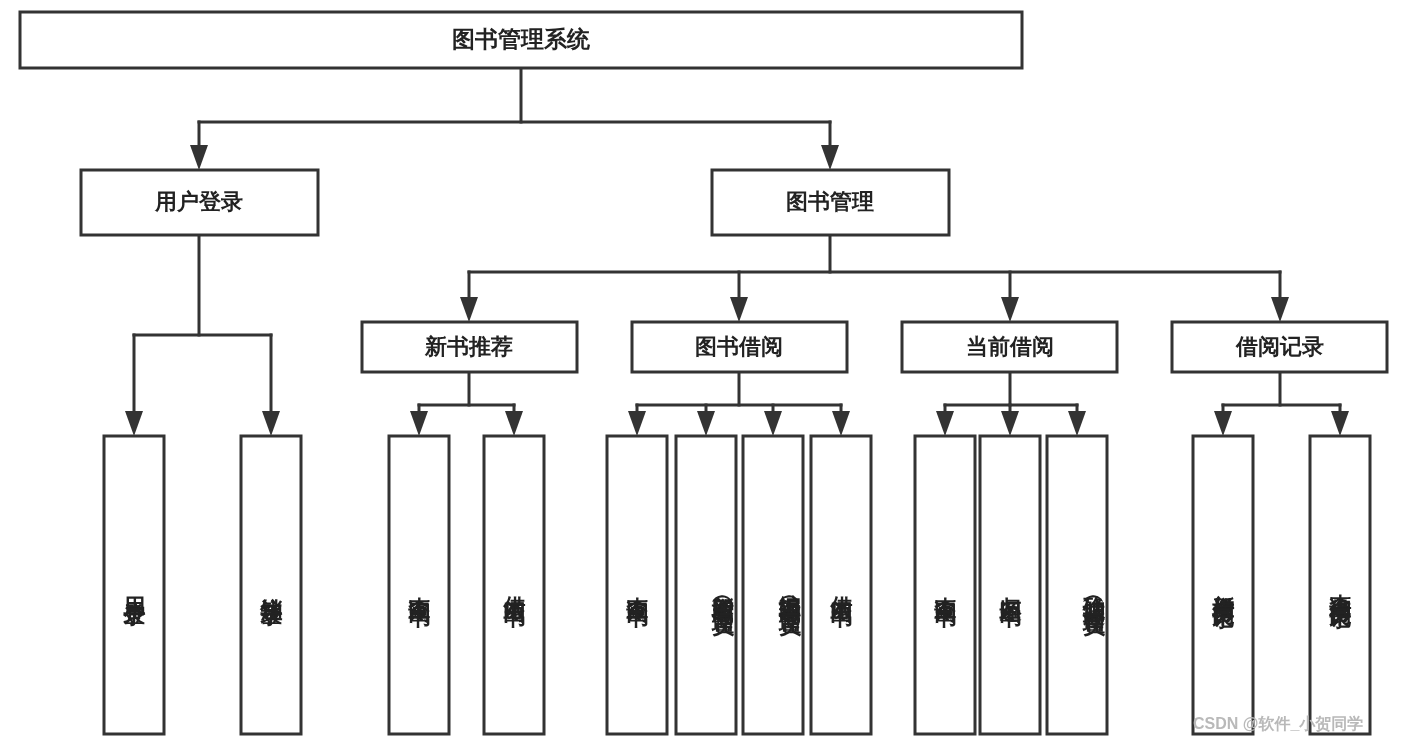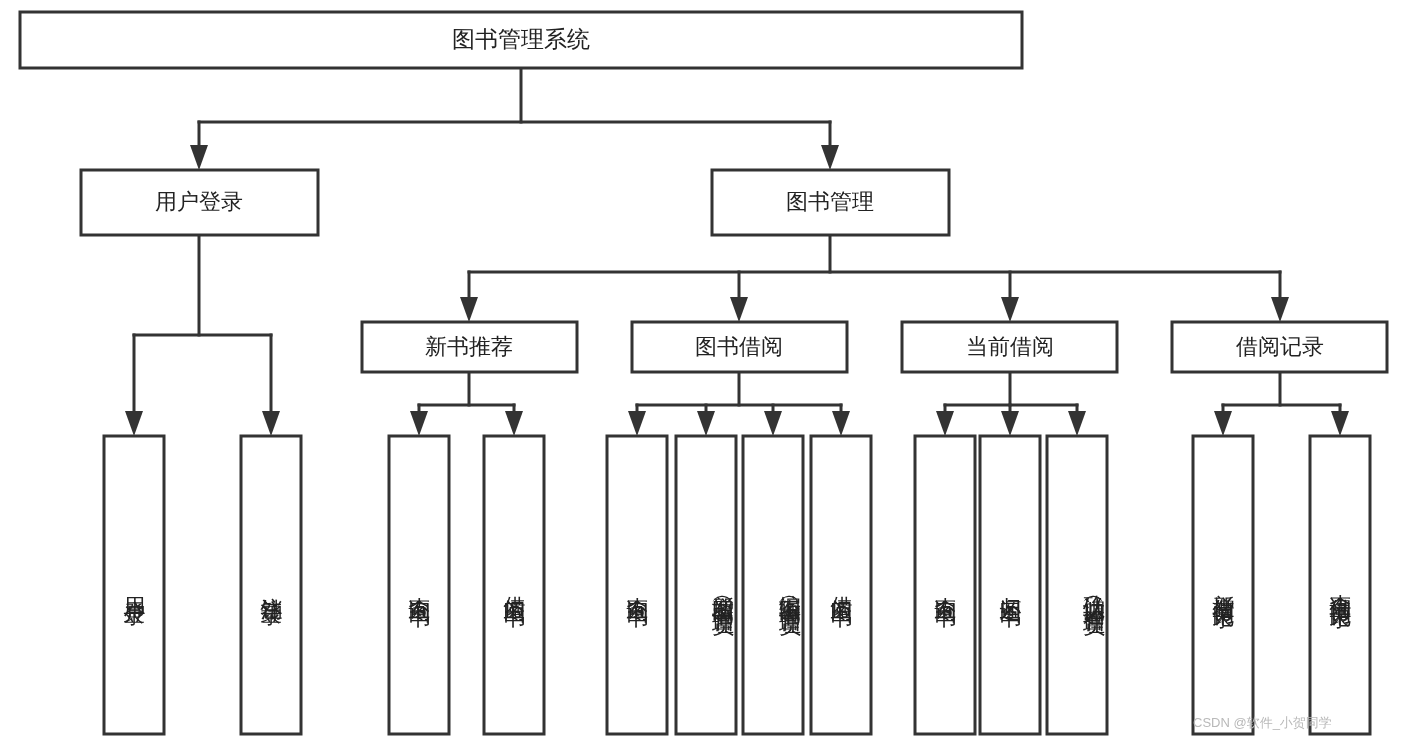--- a/index.html
+++ b/index.html
@@ -11,20 +11,21 @@
     width: 1405px;
     height: 747px;
     font-family: "Liberation Sans", "DejaVu Sans", sans-serif;
     overflow: hidden;
   }
   #diagram-root {
     position: relative;
     width: 1405px;
     height: 747px;
     background: #ffffff;
+    font-weight: bold;
   }
   svg.diagram {
     position: absolute;
     left: 0;
     top: 0;
     width: 1405px;
     height: 747px;
   }
   .node-rect {
     fill: #ffffff;
@@ -66,21 +67,21 @@
     letter-spacing: 3px;
     display: flex;
     align-items: center;
     justify-content: center;
     white-space: nowrap;
     pointer-events: none;
   }
   .watermark {
     position: absolute;
     font-family: "Liberation Sans", "DejaVu Sans", sans-serif;
-    font-size: 13px;
+    font-size: 16px;
     color: #b9b9b9;
     white-space: nowrap;
     left: 1193px;
     top: 714px;
   }
 </style>
 </head>
 <body>
 
 <div id="diagram-root">

